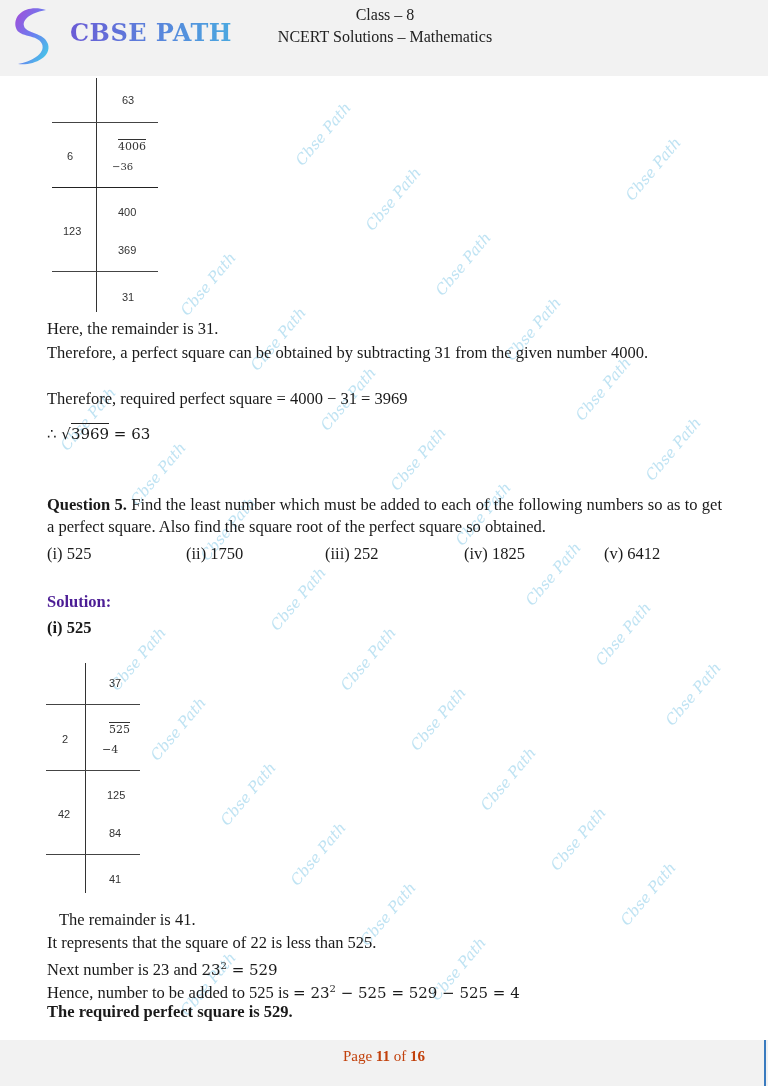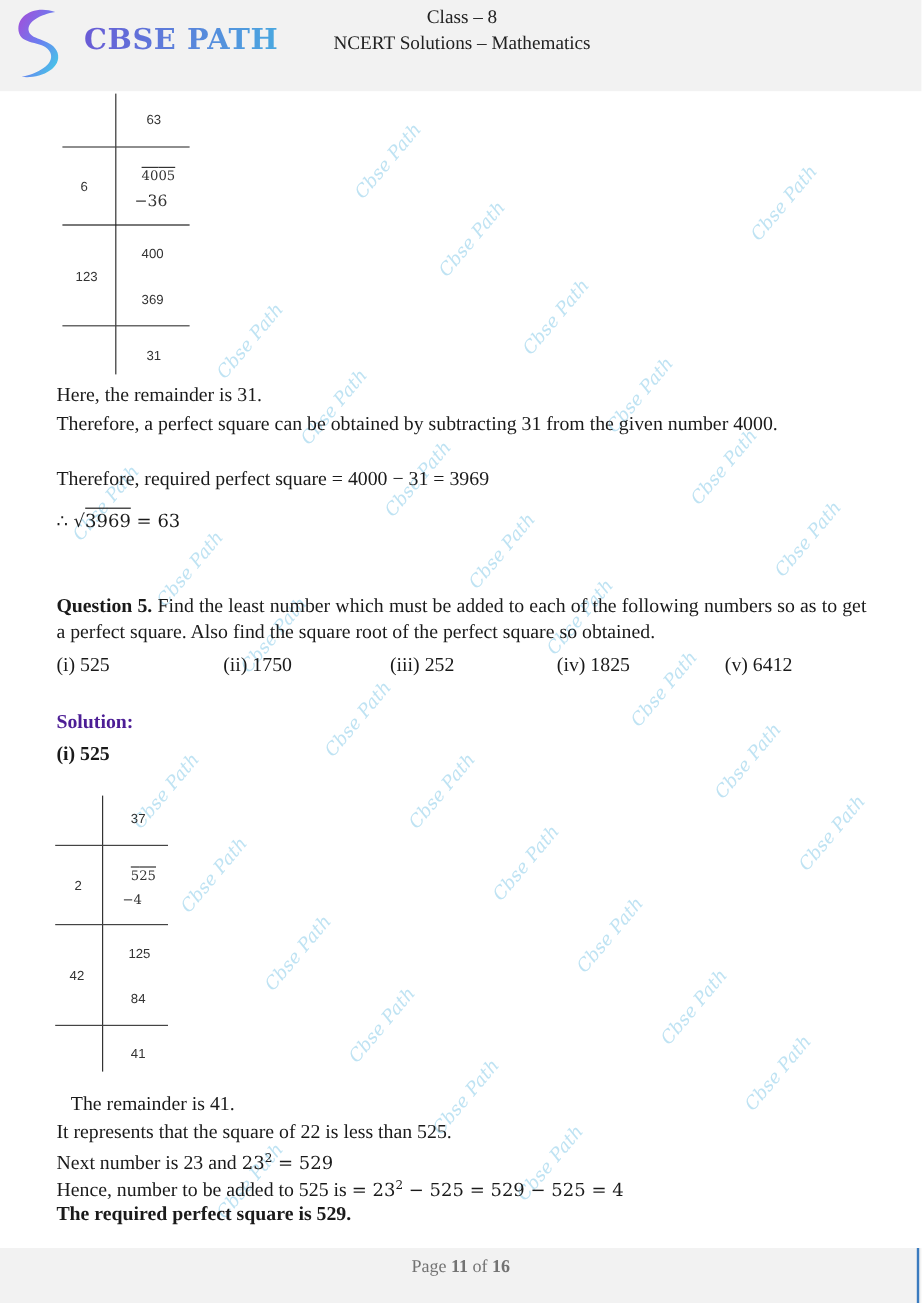--- a/index.html
+++ b/index.html
@@ -5,21 +5,21 @@
   html, body { margin:0; padding:0; }
   body { width:768px; height:1086px; position:relative; background:#ffffff; overflow:hidden;
          font-family:"Liberation Serif","DejaVu Serif",serif; color:#1a1a1a; }
   .header { position:absolute; left:0; top:0; width:768px; height:76px; background:#f2f2f2; }
   .logo-mark { position:absolute; left:8px; top:4px; width:50px; height:64px; }
   .logo-text { position:absolute; left:70px; top:18px; font-family:"DejaVu Serif",serif; font-weight:bold;
                font-size:24px; letter-spacing:0.5px;
                background:linear-gradient(90deg,#6a5bd6,#4aa8e0); -webkit-background-clip:text; background-clip:text; color:transparent; }
   .hdr-lines { position:absolute; left:230px; top:4px; width:310px; text-align:center; font-size:16px; line-height:22px; color:#222; }
   .footer { position:absolute; left:0; top:1040px; width:768px; height:46px; background:#f2f2f2; }
-  .footer .pg { position:absolute; left:0; width:768px; top:8px; text-align:center; font-size:15px; color:#737373; }
+  .footer .pg { position:absolute; left:0; width:768px; top:8px; text-align:center; font-size:15px; color:#c2410c; }
   .footer .pg b { font-weight:bold; }
   .footer .edge { position:absolute; right:2px; top:0; width:2px; height:46px; background:#3a7bbf; }
   .text { position:absolute; left:47px; font-size:16.5px; line-height:22px; white-space:nowrap;text-align:right; }
   .justify { width:675px; white-space:normal; text-align:justify; }
   .math { font-family:"DejaVu Serif",serif; font-size:15px; }
   .green { color:#4c1d95; font-weight:bold; }
   .bold { font-weight:bold; }
   .table { position:absolute; font-family:"Liberation Sans",sans-serif; font-size:11px; color:#333; }
   .vline { position:absolute; width:1px; background:#333; }
   .hline { position:absolute; height:1px; background:#444; }
@@ -86,22 +86,22 @@
   <span class="wm" style="left:170px;top:975px;">Cbse Path</span>
 </div>
 
 <div class="table" style="left:52px;top:78px;width:110px;height:236px;">
   <div class="vline" style="left:44px;top:0;height:234px;"></div>
   <div class="hline" style="left:0;top:44px;width:106px;"></div>
   <div class="hline" style="left:0;top:109px;width:106px;background:#222;"></div>
   <div class="hline" style="left:0;top:193px;width:106px;"></div>
   <div class="cell" style="left:70px;top:16px;">63</div>
   <div class="cell" style="left:15px;top:72px;">6</div>
-  <div class="cell math" style="left:66px;top:62px;font-size:11px;"><span class="ovl">40</span><span class="ovl">05</span></div>
-  <div class="cell math" style="left:60px;top:83px;font-size:13px;">−36</div>
+  <div class="cell math" style="left:66px;top:62px;font-size:11px;"><span class="ovl">40</span><span class="ovl">06</span></div>
+  <div class="cell math" style="left:60px;top:83px;font-size:10px;">−36</div>
   <div class="cell" style="left:11px;top:147px;">123</div>
   <div class="cell" style="left:66px;top:128px;">400</div>
   <div class="cell" style="left:66px;top:166px;">369</div>
   <div class="cell" style="left:70px;top:213px;">31</div>
 </div>
 
 <div class="text" style="top:318px;">Here, the remainder is 31.</div>
 <div class="text justify" style="top:342px;">Therefore, a perfect square can be obtained by subtracting 31 from the given number 4000.</div>
 <div class="text" style="top:388px;">Therefore, required perfect square = 4000 − 31 = 3969</div>
 <div class="text math" style="top:423px;"><span>∴ √</span><span class="sqrt">3969</span><span> =  63</span></div>

